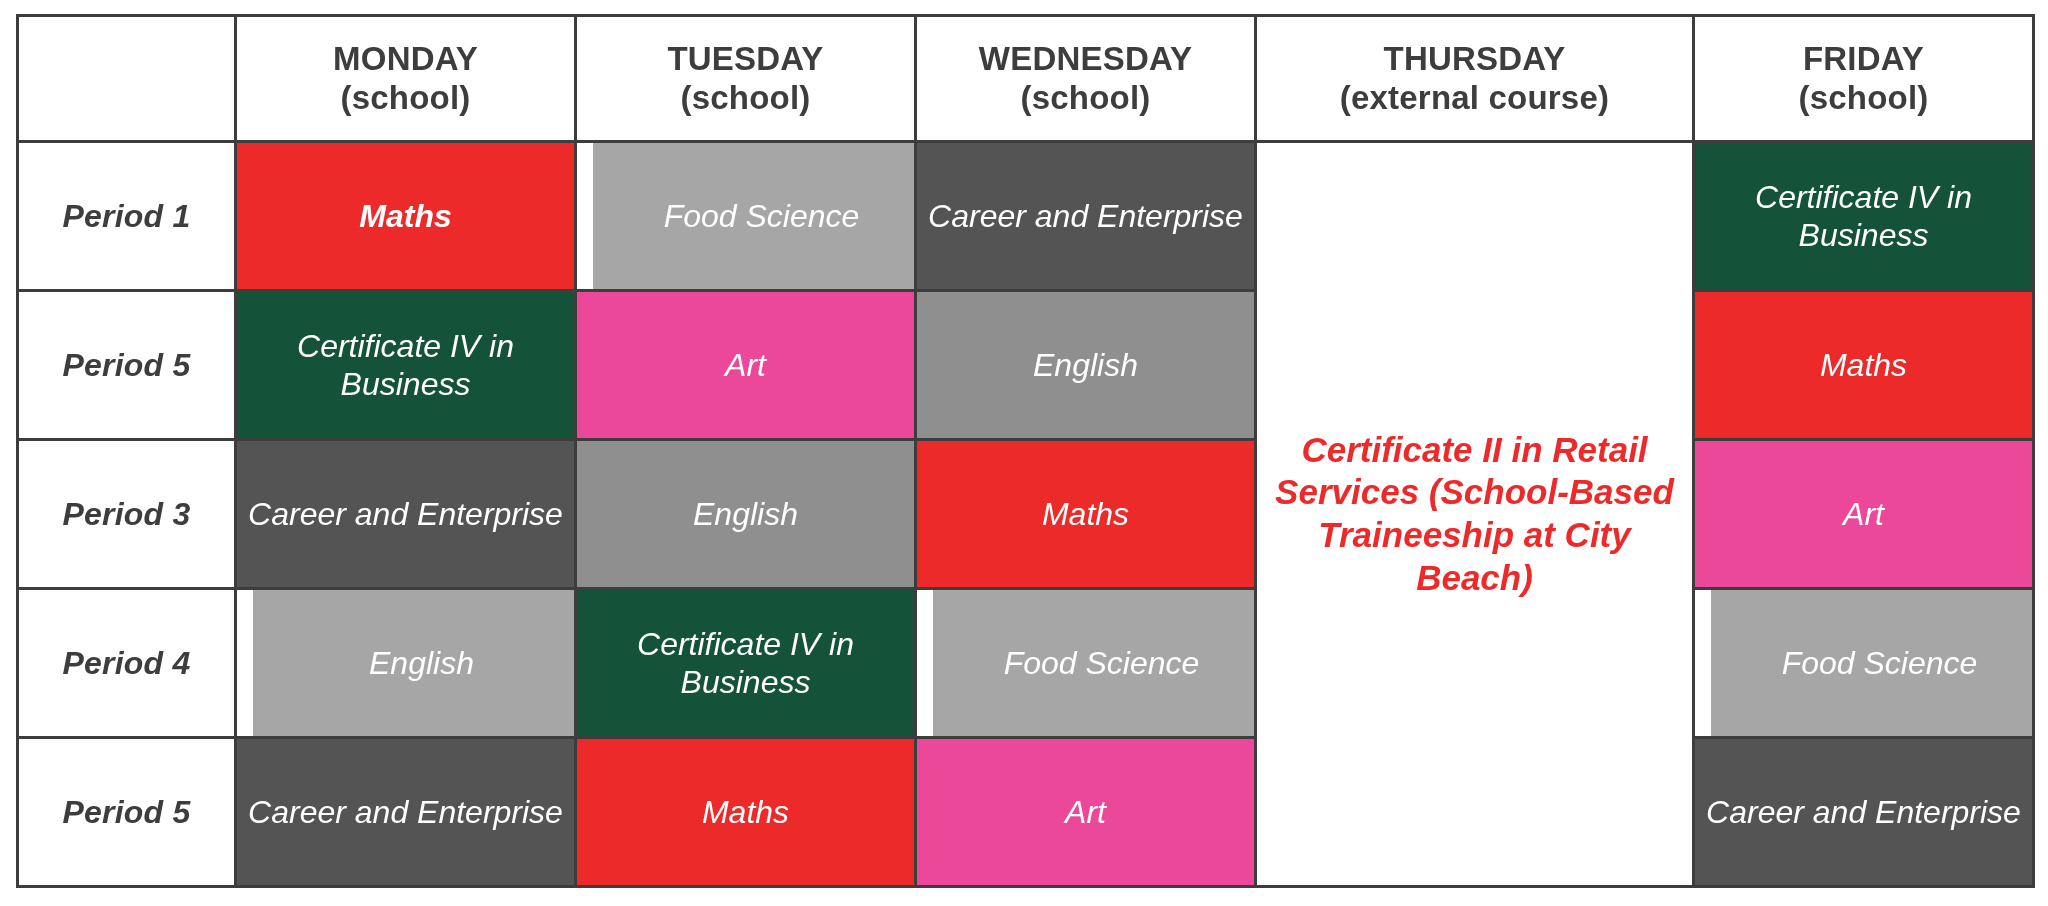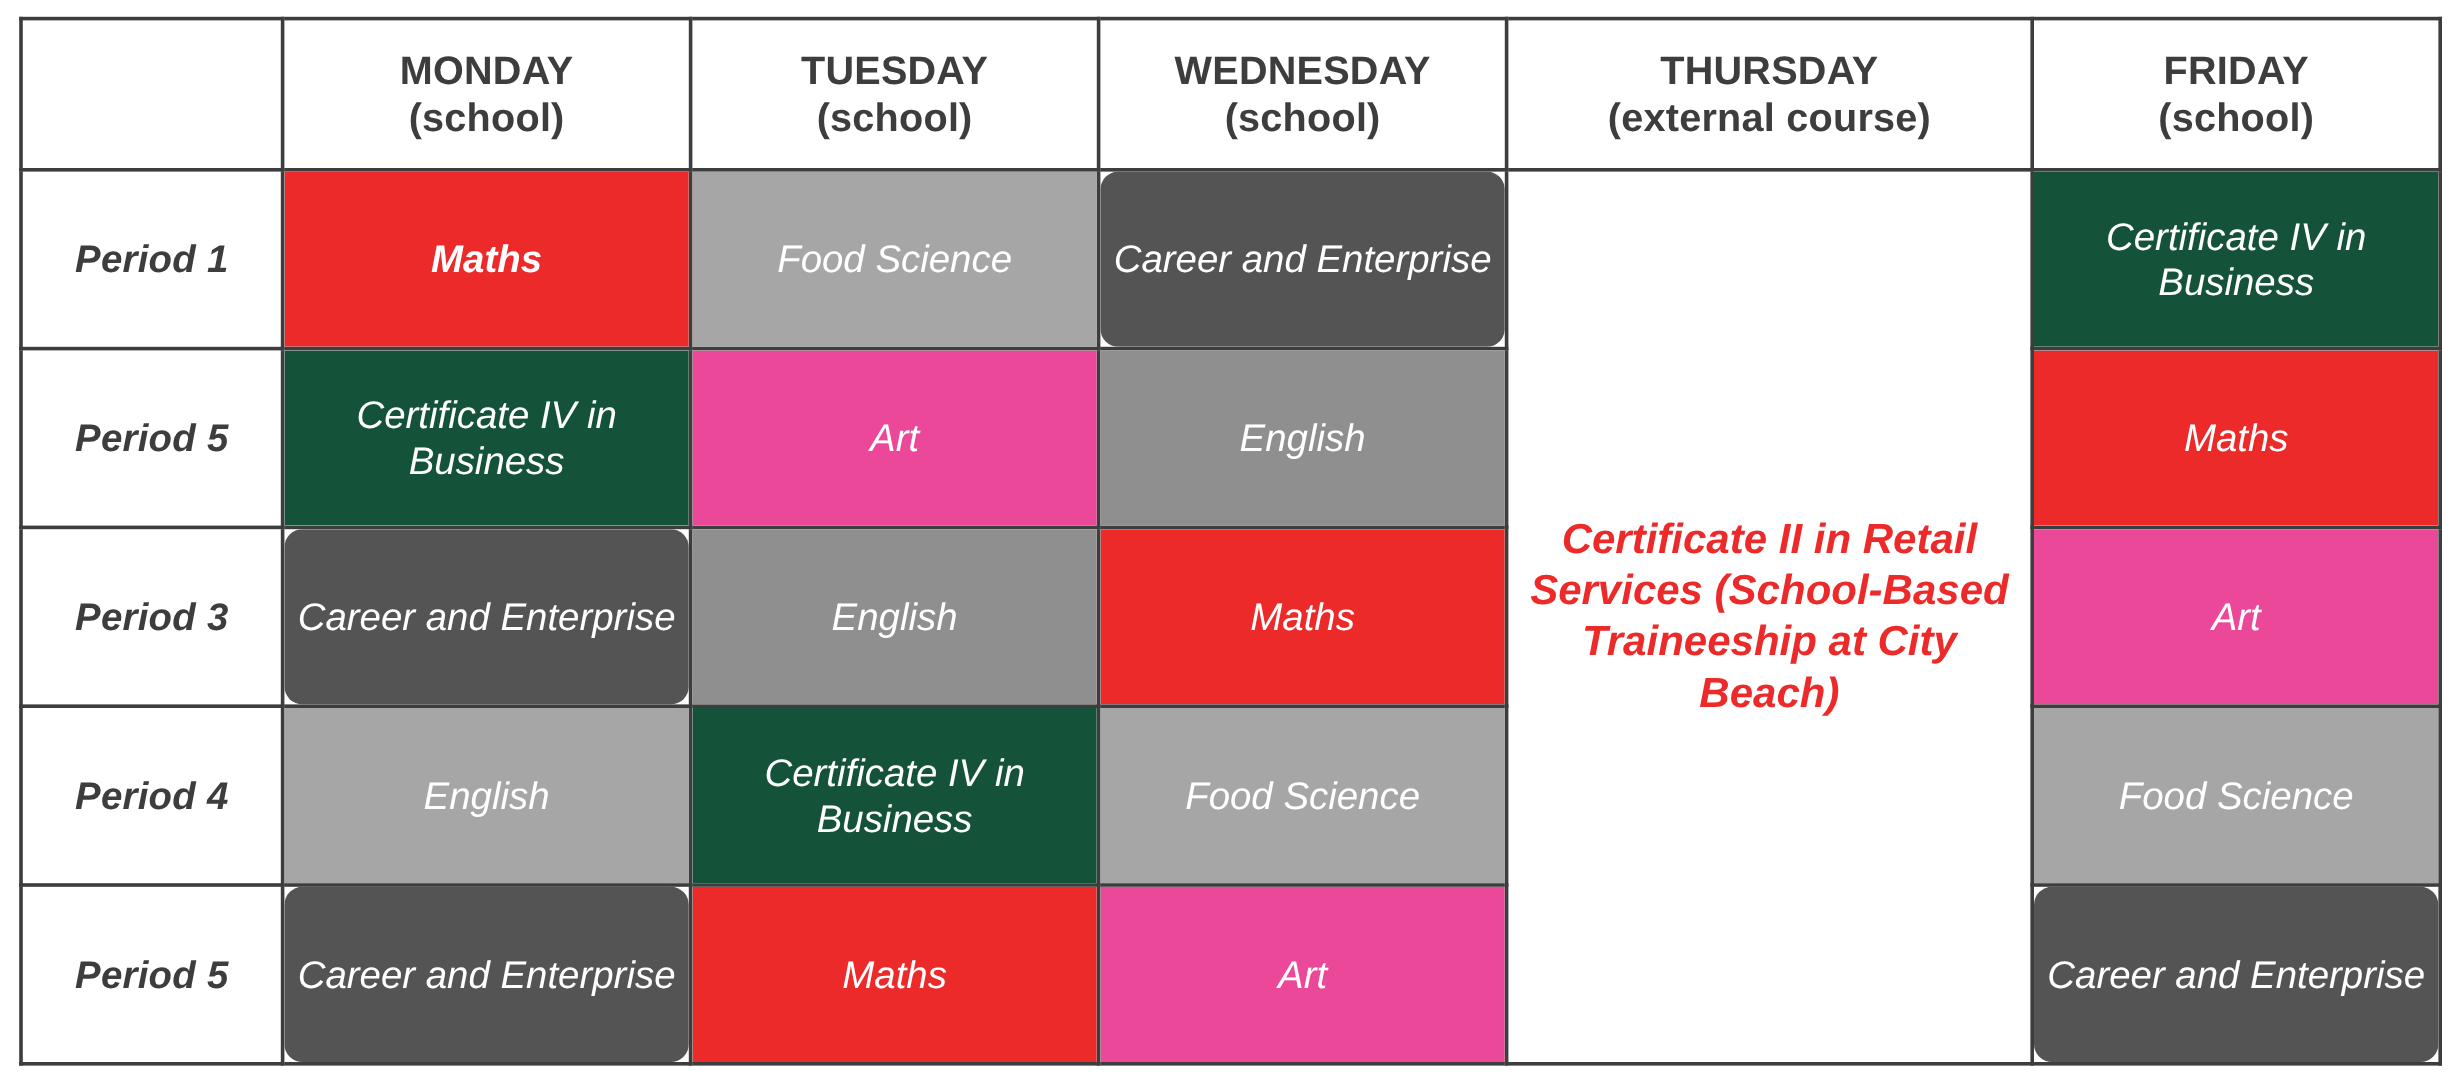--- a/index.html
+++ b/index.html
@@ -76,22 +76,22 @@
     justify-content: center;
     box-sizing: border-box;
     padding: 2px 6px;
     font-size: 32px;
     line-height: 1.2;
     color: #ffffff;
   }
 
   
   .sub-maths        { background: #ec2a2a; }
-  .sub-food         { background: #a6a6a6; }
-  .sub-career       { background: #545454; border-radius: 15px; }
+  .sub-food         { background: #a6a6a6; margin-left: 16px; }
+  .sub-career       { background: #545454; }
   .sub-cert4        { background: #14533a; }
   .sub-art          { background: #ec4899; }
   .sub-english      { background: #8f8f8f; }
 
   .slot-inner.bold { font-weight: bold; }
 
   
   td.thursday-cell {
     background: #ffffff;
     vertical-align: middle;

